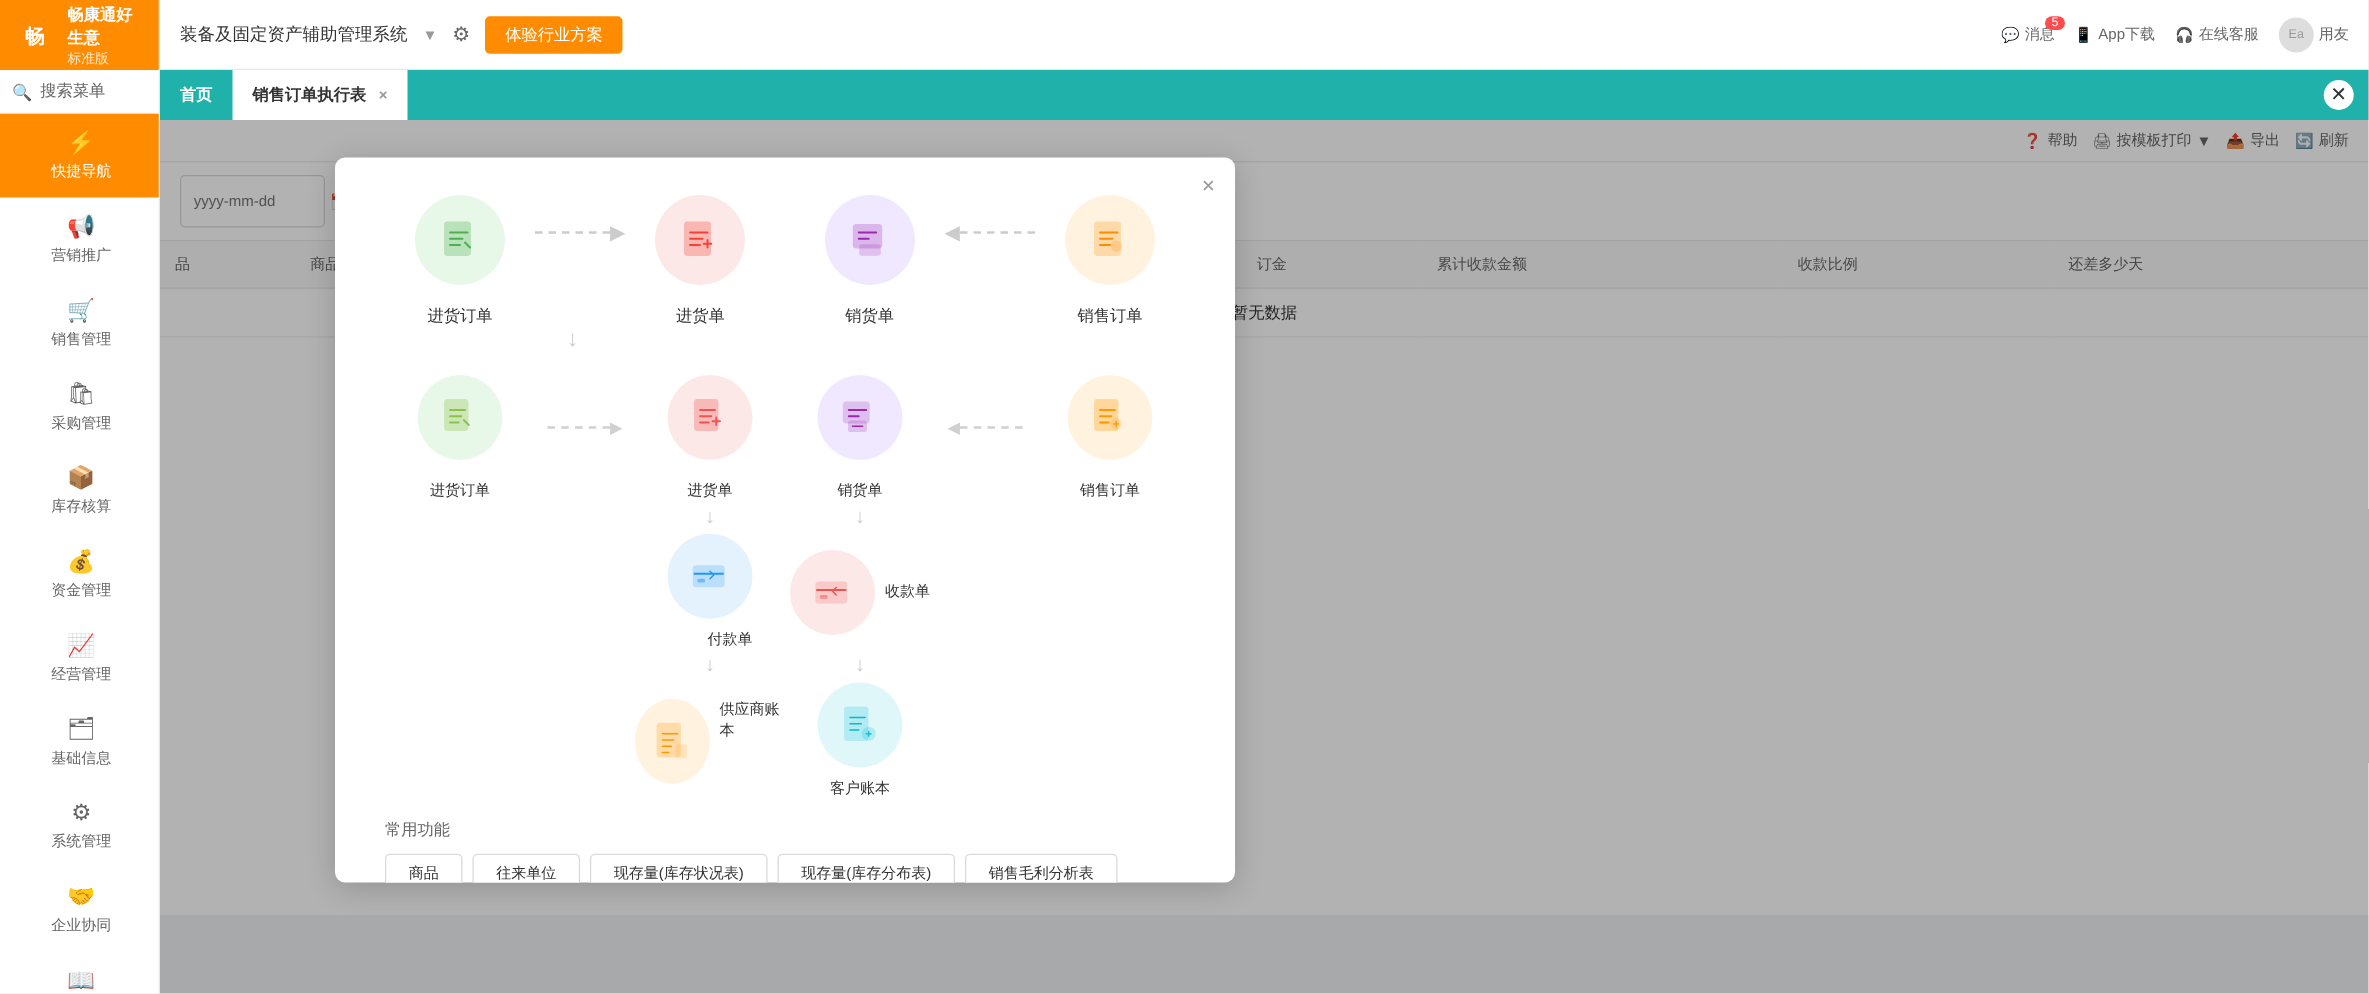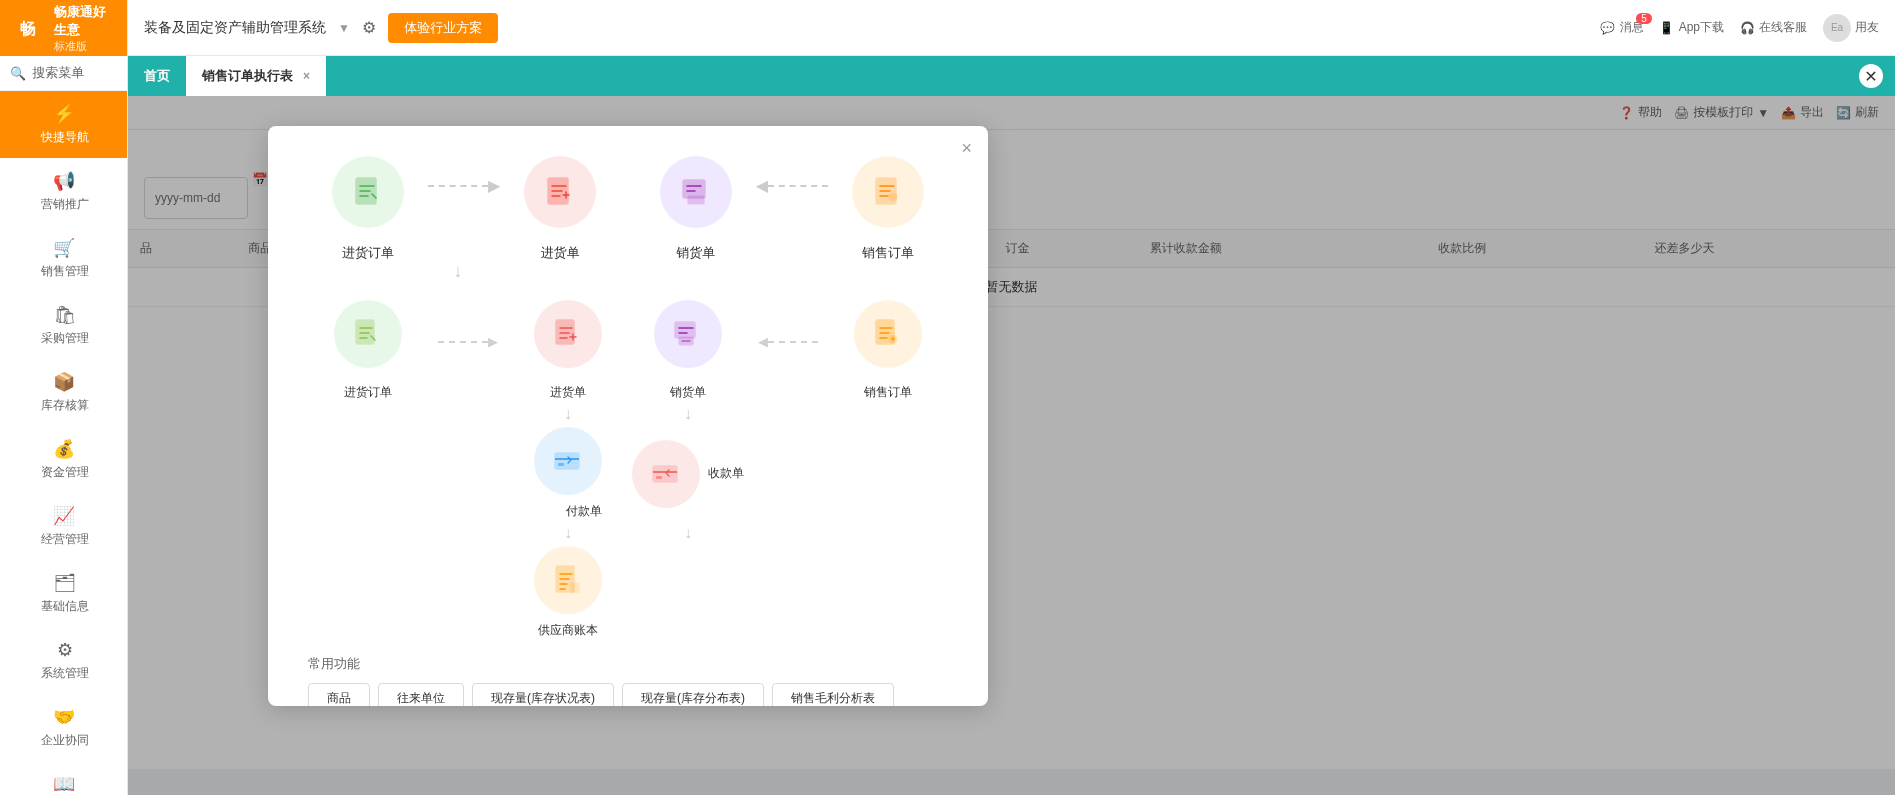--- a/index.html
+++ b/index.html
@@ -39,21 +39,21 @@
     .content-area { flex: 1; position: relative; overflow: hidden; background: #f0f2f5; }
 
     
     .page-toolbar { background: #fff; padding: 8px 16px; display: flex; align-items: center; gap: 12px; border-bottom: 1px solid #e8e8e8; }
     .toolbar-right { margin-left: auto; display: flex; align-items: center; gap: 12px; }
     .toolbar-btn { display: flex; align-items: center; gap: 4px; color: #666; font-size: 12px; cursor: pointer; }
 
     
     .filter-bar { background: #fff; padding: 10px 16px; display: flex; align-items: center; gap: 12px; border-bottom: 1px solid #e8e8e8; flex-wrap: wrap; }
     .date-range { display: flex; align-items: center; gap: 4px; }
-    .date-input { border: 1px solid #d9d9d9; border-radius: 4px; padding: 20px 10px; font-size: 12px; color: #bbb; height: 32px; width: 104px; margin-top: 37px; }
+    .date-input { border: 1px solid #d9d9d9; border-radius: 4px; padding: 20px 10px; font-size: 12px; color: #bbb; height: 32px; width: 116px; }
     .filter-select { border: 1px solid #d9d9d9; border-radius: 4px; padding: 5px 10px; font-size: 12px; color: #bbb; height: 32px; min-width: 100px; }
     .query-btn { background: #ff8c00; color: #fff; border: none; border-radius: 4px; padding: 6px 16px; cursor: pointer; font-size: 13px; height: 32px; }
     .set-btn { background: #fff; color: #666; border: 1px solid #d9d9d9; border-radius: 4px; padding: 5px 12px; cursor: pointer; font-size: 12px; height: 32px; }
     .more-conditions { color: #666; font-size: 12px; cursor: pointer; display: flex; align-items: center; gap: 4px; }
 
     
     .table-container { background: #fff; overflow: auto; }
     .data-table { width: 100%; border-collapse: collapse; font-size: 12px; }
     .data-table th { background: #fafafa; padding: 10px 12px; text-align: left; border-bottom: 1px solid #e8e8e8; color: #666; font-weight: normal; white-space: nowrap; }
     .data-table td { padding: 10px 15px; border-bottom: 1px solid #f0f0f0; color: #333; white-space: nowrap; }
@@ -422,32 +422,45 @@
                     </svg>
                   </div>
                   <span style="font-size:12px;color:#333;">收款单</span>
                 </div>
               </div>
 
               <div style="grid-column:3;grid-row:4;color:#ccc;font-size:16px;padding:4px 0;">↓</div>
               <div style="grid-column:5;grid-row:4;color:#ccc;font-size:16px;padding:4px 0;">↓</div>
 
               <div style="grid-column:3;grid-row:5;">
-                <div style="display:flex;flex-direction:column;align-items:center;gap:8px;">
+                <div style="display:flex;align-items:flex-start;gap:8px;">
                   <div class="flow-circle orange" style="width:68px;height:68px;">
                     <svg width="34" height="34" viewBox="0 0 34 34" fill="none">
                       <rect x="5" y="3" width="18" height="26" rx="2" fill="#ff9800" opacity="0.25" stroke="#ff9800" stroke-width="1.5"></rect>
                       <path d="M9 11h12M9 16h9M9 21h7M9 26h5" stroke="#ff9800" stroke-width="1.3" stroke-linecap="round"></path>
                       <rect x="20" y="20" width="8" height="10" rx="1" fill="#ff9800" opacity="0.15" stroke="#ff9800" stroke-width="1.2"></rect>
                     </svg>
                   </div>
                   <span style="font-size:12px;color:#333;">供应商账本</span>
                 </div>
               </div>
 
+              <div style="grid-column:5;grid-row:5;">
+                <div style="display:flex;flex-direction:column;align-items:center;gap:8px;">
+                  <div class="flow-circle teal" style="width:68px;height:68px;">
+                    <svg width="34" height="34" viewBox="0 0 34 34" fill="none">
+                      <rect x="5" y="3" width="18" height="26" rx="2" fill="#00bcd4" opacity="0.2" stroke="#00bcd4" stroke-width="1.5"></rect>
+                      <path d="M9 11h12M9 16h9M9 21h7" stroke="#00bcd4" stroke-width="1.3" stroke-linecap="round"></path>
+                      <circle cx="24" cy="24" r="5" fill="#00bcd4" opacity="0.2" stroke="#00bcd4" stroke-width="1.2"></circle>
+                      <path d="M22 24h4M24 22v4" stroke="#00bcd4" stroke-width="1" stroke-linecap="round"></path>
+                    </svg>
+                  </div>
+                  <span style="font-size:12px;color:#333;">客户账本</span>
+                </div>
+              </div>
             </div>
           </div>
 
           <div class="common-func" style="margin-top:16px;">
             <div class="common-func-title">常用功能</div>
             <div class="func-buttons">
               <button class="func-btn">商品</button>
               <button class="func-btn">往来单位</button>
               <button class="func-btn">现存量(库存状况表)</button>
               <button class="func-btn">现存量(库存分布表)</button>

